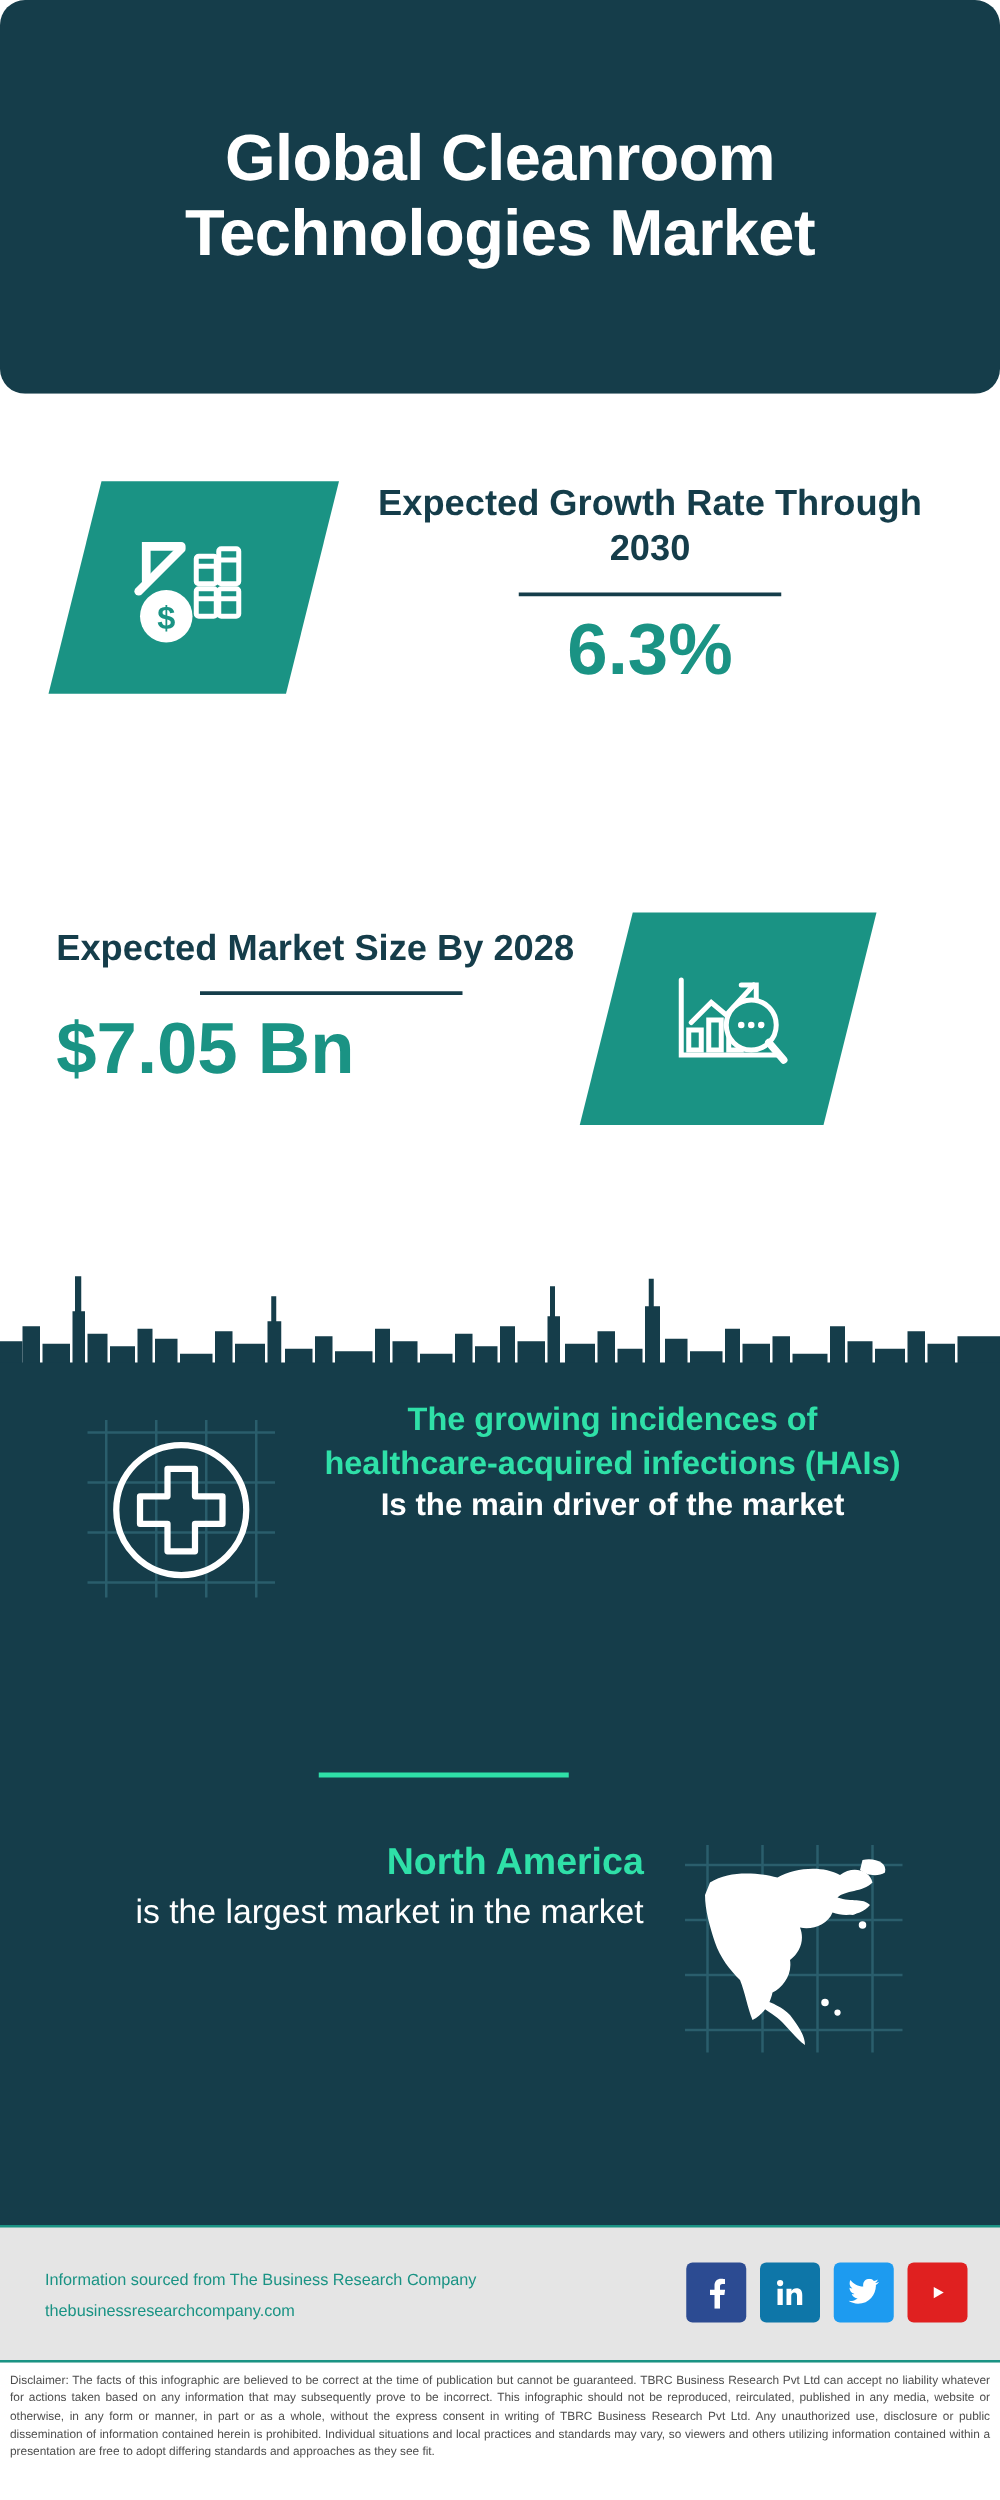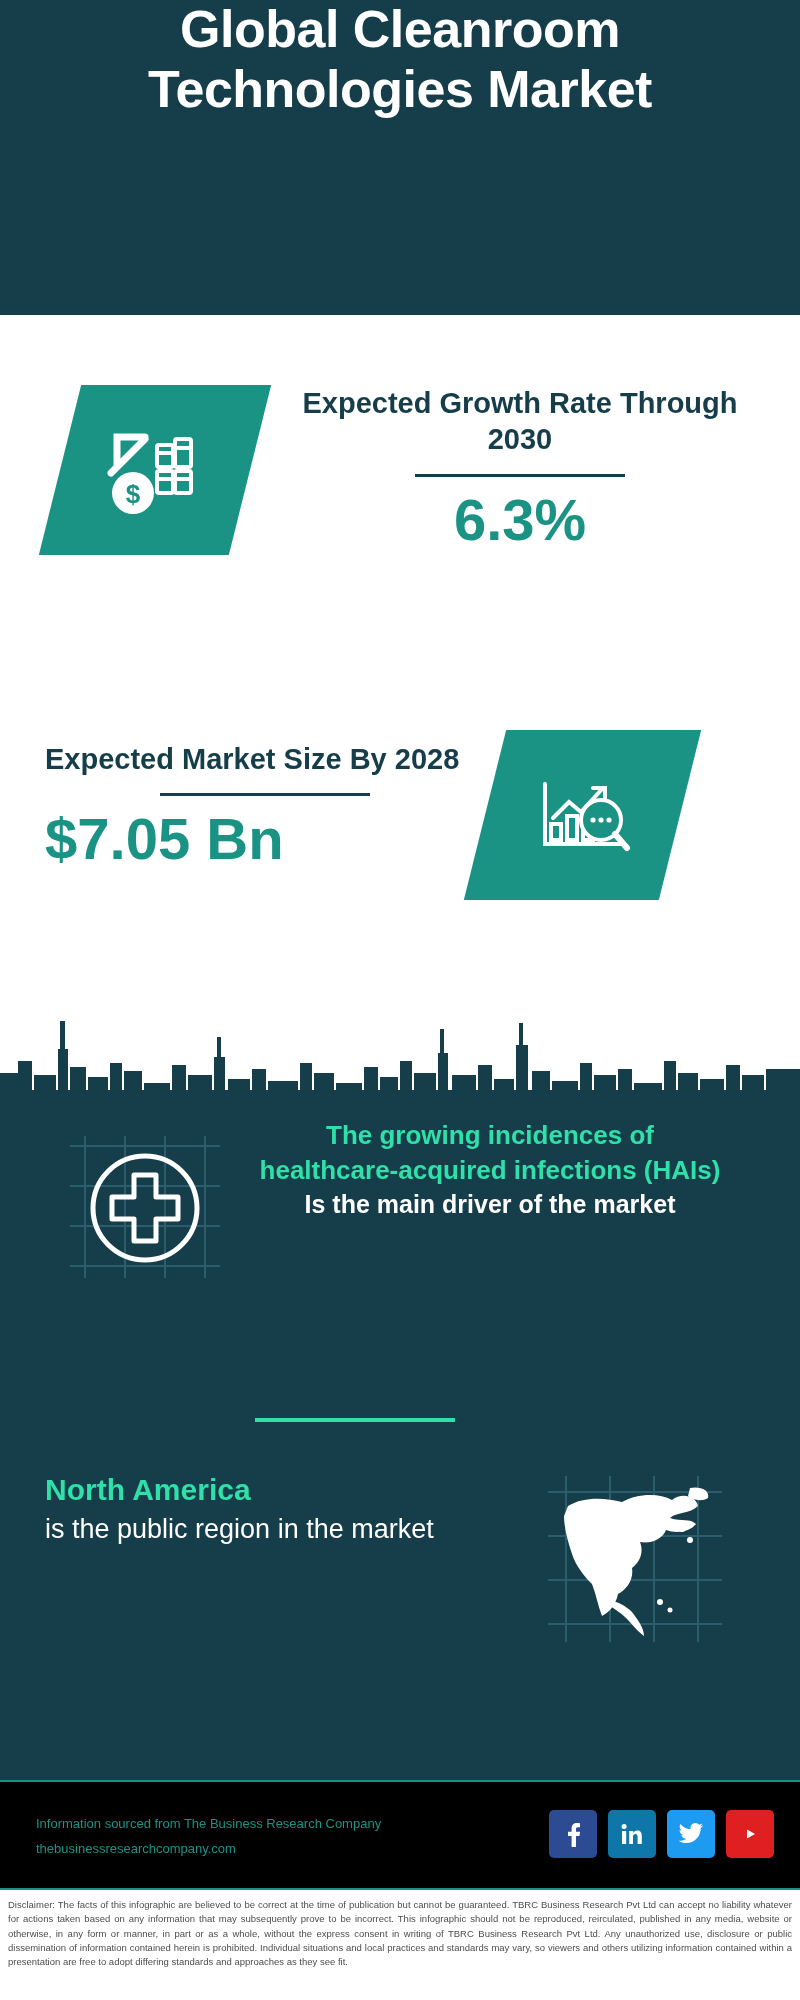--- a/index.html
+++ b/index.html
@@ -17,22 +17,23 @@
     background: #ffffff;
   }
 
   
   .header {
     position: absolute;
     left: 0; top: 0;
     width: 800px; height: 315px;
     background: #153d4a;
     display: flex;
-    align-items: flex-start;
+    align-items: center;
     justify-content: center;
+    border-radius: 20px;
   }
   .header-title {
     color: #ffffff;
     font-size: 52px;
     font-weight: bold;
     line-height: 1.15;
     text-align: center;
     width: 660px;
     letter-spacing: -0.5px;
   }
@@ -141,21 +142,21 @@
 
   .region-row {
     position: absolute;
     left: 0; top: 1470px;
     width: 800px; height: 200px;
   }
   .region-text {
     position: absolute;
     left: 45px; top: 0;
     width: 470px;
-    text-align: left;
+    text-align: right;
   }
   .region-head {
     color: #2fe0a8;
     font-size: 30px;
     font-weight: bold;
     line-height: 1.35;
   }
   .region-sub {
     color: #ffffff;
     font-size: 27px;
@@ -165,21 +166,21 @@
     position: absolute;
     left: 540px; top: 0px;
     width: 190px; height: 180px;
   }
 
   
   .footer {
     position: absolute;
     left: 0; top: 1780px;
     width: 800px; height: 110px;
-    background: #000000;
+    background: #e5e5e5;
     border-top: 2px solid #1a9384;
     border-bottom: 2px solid #1a9384;
   }
   .footer-text {
     position: absolute;
     left: 36px; top: 30px;
     width: 430px;
   }
   .footer-line {
     color: #1a9384;
@@ -361,21 +362,21 @@
       <div class="driver-head">The growing incidences of healthcare-acquired infections (HAIs)</div>
       <div class="driver-sub">Is the main driver of the market</div>
     </div>
   </div>
 
   <div class="divider"></div>
 
   <div class="region-row">
     <div class="region-text">
       <div class="region-head">North America</div>
-      <div class="region-sub">is the public region in the market</div>
+      <div class="region-sub">is the largest market in the market</div>
     </div>
     <div class="region-map">
       <svg width="190" height="180" viewBox="0 0 190 180">
         <g stroke="#2a5e6c" stroke-width="2" fill="none">
           <line x1="8" y1="22" x2="182" y2="22"></line>
           <line x1="8" y1="66" x2="182" y2="66"></line>
           <line x1="8" y1="110" x2="182" y2="110"></line>
           <line x1="8" y1="154" x2="182" y2="154"></line>
           <line x1="26" y1="6" x2="26" y2="172"></line>
           <line x1="70" y1="6" x2="70" y2="172"></line>

